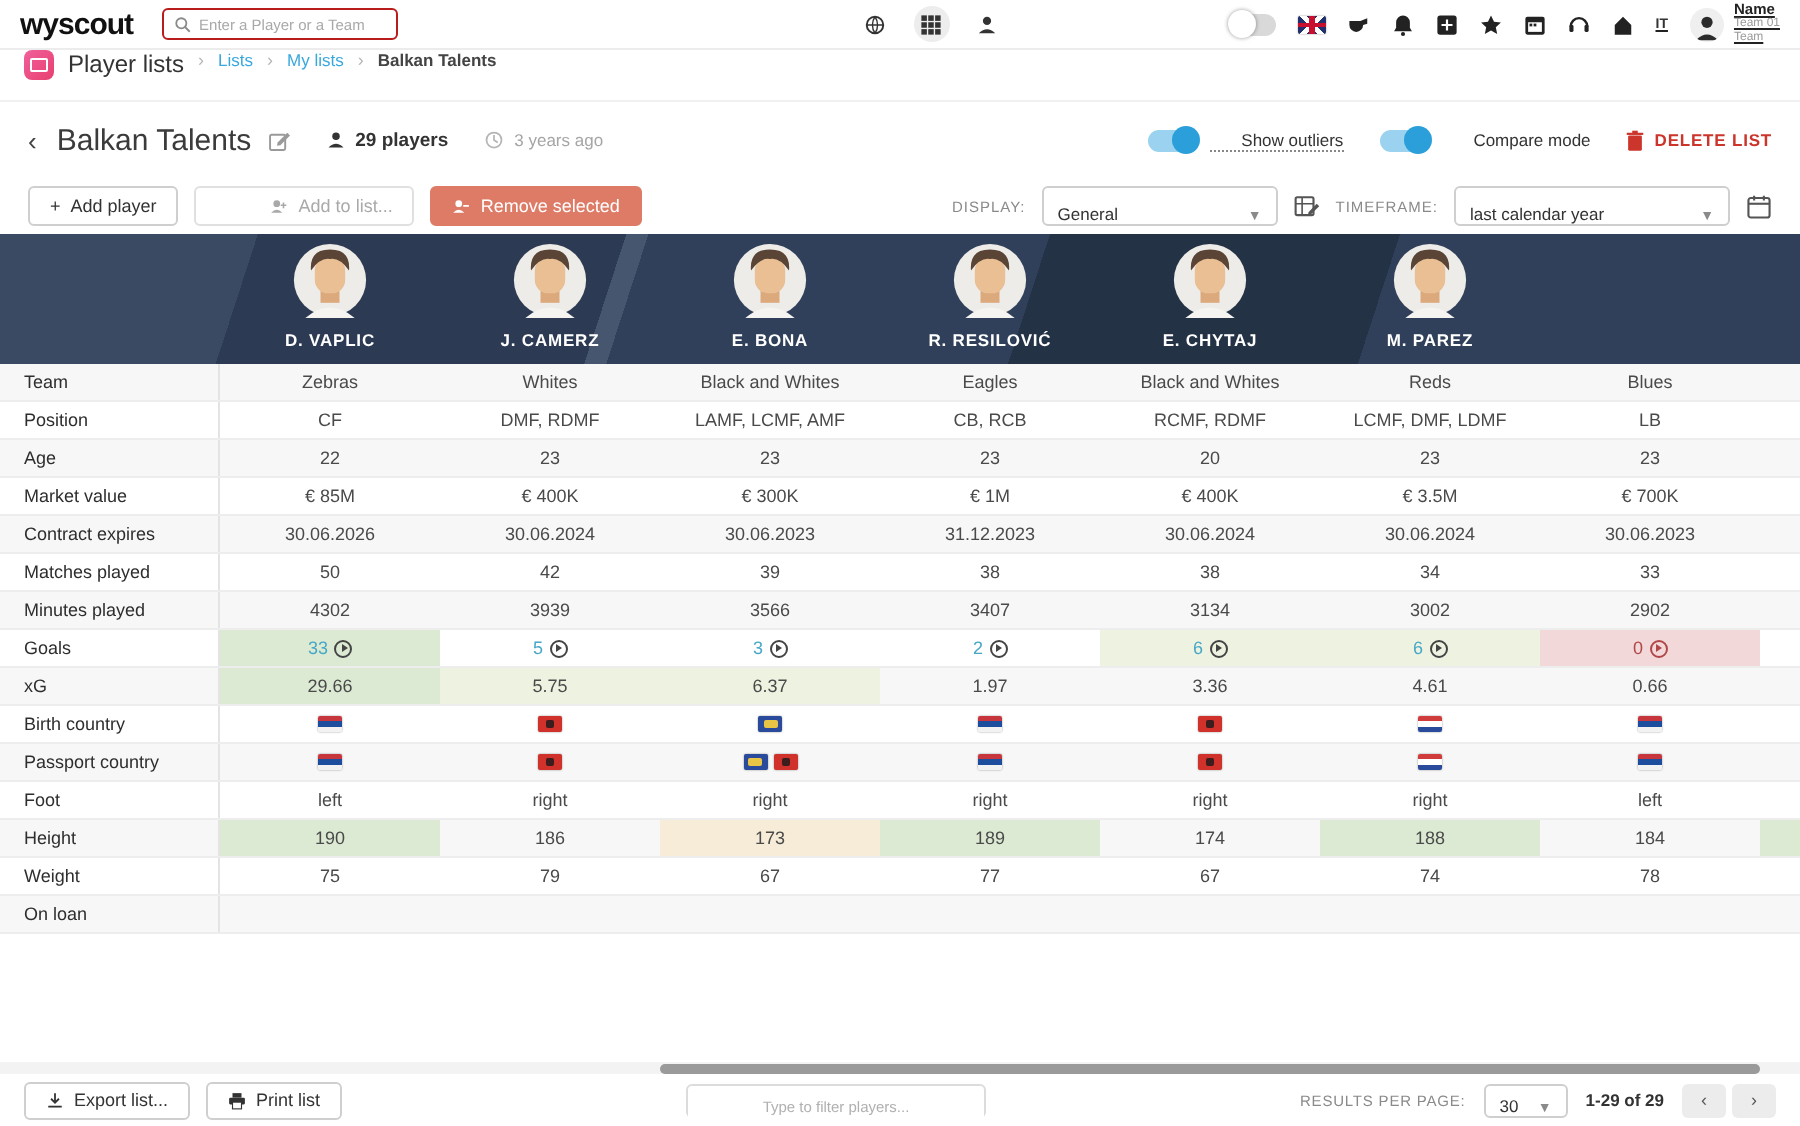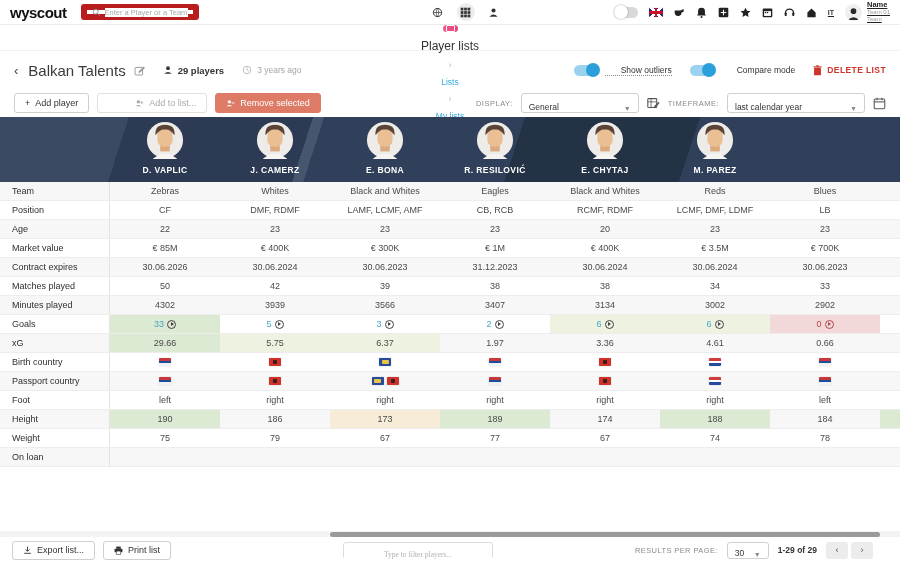--- a/index.html
+++ b/index.html
@@ -2,21 +2,21 @@
 <html><head>
 <meta charset="utf-8">
 <style>
   * { box-sizing: border-box; margin: 0; padding: 0; }
   html,body { width:900px; height:563px; overflow:hidden; font-family:"Liberation Sans", sans-serif; background:#fff; }
   .page { position:relative; width:900px; height:549px; background:#fff; }
 
   
   .topbar { height:25px; display:flex; align-items:center; padding:0 10px; border-bottom:1px solid #ececec; background:#fff; }
   .logo { font-size:15px; font-weight:800; letter-spacing:-0.5px; color:#111; margin-right:14px; }
-  .searchbox { display:flex; align-items:center; gap:4px; width:118px; height:16px; border:6px solid #b91c1c; border-radius:3px; padding:0 5px; color:#999; }
+  .searchbox { display:flex; align-items:center; gap:4px; width:118px; height:16px; border:1px solid #b91c1c; border-radius:3px; padding:0 5px; color:#999; }
   .searchbox input { border:none; outline:none; width:100%; font-size:7.5px; color:#555; font-family:inherit; }
   .searchbox input::placeholder { color:#a8a8a8; }
   .tb-icons { display:flex; align-items:center; gap:10px; margin-left:230px; color:#333; }
   .iconbtn { display:flex; align-items:center; justify-content:center; width:18px; height:18px; border-radius:50%; color:#333; }
   .iconbtn.hl { background:#ededed; }
   .tb-right { margin-left:auto; display:flex; align-items:center; gap:11px; color:#222;text-decoration:underline; }
   .toggle-off { width:24px; height:11px; border-radius:6px; background:#d9d9d9; position:relative; }
   .toggle-off::after { content:""; position:absolute; left:0; top:-1.5px; width:14px; height:14px; border-radius:50%; background:#fff; box-shadow:0 0 2px rgba(0,0,0,.4); }
   .ukflag { width:14px; height:9px; border-radius:1px; position:relative; overflow:hidden;
     background:linear-gradient(#22316b,#22316b); box-shadow:0 0 1px rgba(0,0,0,.4); }
@@ -24,21 +24,21 @@
     background:linear-gradient(45deg,transparent 42%,#fff 42% 58%,transparent 58%),linear-gradient(-45deg,transparent 42%,#fff 42% 58%,transparent 58%); }
   .ukflag::after { content:""; position:absolute; inset:0;
     background:linear-gradient(0deg,transparent 37%,#c8102e 37% 63%,transparent 63%),linear-gradient(90deg,transparent 40%,#c8102e 40% 60%,transparent 60%); }
   .lang { font-size:7px; font-weight:700; color:#333; }
   .userbox { display:flex; align-items:center; gap:5px; }
   .uavatar { width:17px; height:17px; border-radius:50%; background:#efefef; display:flex; align-items:flex-end; justify-content:center; overflow:hidden; }
   .uname { font-size:7.5px; font-weight:700; color:#222; line-height:8px; }
   .usub { font-size:6px; color:#9a9a9a; line-height:7px; }
 
   
-  .crumbbar { height:26px; display:flex; align-items:center; gap:7px; padding:0 12px; border-bottom:1px solid #f0f0f0;flex-direction:column; }
+  .crumbbar { height:26px; display:flex; align-items:flex-start; gap:7px; padding:0 12px; border-bottom:1px solid #f0f0f0; }
   .appicon { width:15px; height:15px; border-radius:4px; background:linear-gradient(135deg,#f0609c,#e83f6f); display:flex; align-items:center; justify-content:center; }
   .appicon::after { content:""; width:7px; height:5px; border:1.3px solid #fff; border-radius:1px; }
   .crumb-title { font-size:12px; font-weight:500; color:#333; }
   .crumb-sep { color:#b5b5b5; font-size:9px; }
   .crumb-link { font-size:8.5px; color:#38a8dc; cursor:pointer; }
   .crumb-cur { font-size:8.5px; font-weight:700; color:#444; }
 
   
   .listhead { height:38px; display:flex; align-items:center; padding:0 14px; }
   .backbtn { color:#444; font-size:13px; margin-right:10px; cursor:pointer; }
@@ -91,23 +91,23 @@
   .gplay.r { border-color:#b0484a; } .gplay.r::after { border-left-color:#b0484a; }
   .flag { display:inline-block; width:12px; height:8px; border-radius:1px; box-shadow:0 0 1px rgba(0,0,0,.45); position:relative; }
   .f-rs { background:linear-gradient(#c6363c 34%,#1d4e9e 34% 67%,#f2f2f2 67%); }
   .f-al { background:#d0322b; } .f-al::after { content:""; position:absolute; left:4px; top:2px; width:4px; height:4px; background:#3c1d1d; border-radius:1px; }
   .f-xk { background:#2a4b9b; } .f-xk::after { content:""; position:absolute; left:2.5px; top:2px; width:7px; height:3.5px; background:#e8c545; border-radius:1px; }
   .f-hr { background:linear-gradient(#d03b3b 34%,#fff 34% 67%,#2a4b9b 67%); }
 
   
   .hscroll { position:absolute; left:0; right:0; top:531px; height:6px; background:#f3f3f3; }
   .hthumb { position:absolute; left:330px; width:550px; height:5px; top:0.5px; background:#9a9a9a; border-radius:3px; cursor:grab; }
-  .footer { position:absolute; left:0; right:15px; top:537px; height:26px; display:flex; align-items:center; padding:0 12px; background:#fff; }
+  .footer { position:absolute; left:0; right:0; top:537px; height:26px; display:flex; align-items:center; padding:0 12px; background:#fff; }
   .footer .btn { height:19px; }
-  .filterbox { position:absolute; left:343px; width:150px; height:17px; border:1px solid #dcdcdc; border-radius:3px;font-family:Liberation Serif, serif; }
+  .filterbox { position:absolute; left:343px; width:150px; height:17px; border:1px solid #dcdcdc; border-radius:3px; }
   .filterbox input { width:100%; height:100%; border:none; outline:none; text-align:center; font-size:7.5px; color:#666; font-family:inherit; }
   .filterbox input::placeholder { color:#b0b0b0; }
   .foot-right { margin-left:auto; display:flex; align-items:center; gap:9px; }
   .rpp-label { font-size:7.5px; color:#8a8a8a; letter-spacing:.4px; }
   .select.small { width:42px; height:17px; font-size:8.5px; }
   .range { font-size:8.5px; font-weight:700; color:#333; }
   .pager { display:flex; gap:3px; }
   .pgbtn { width:22px; height:17px; background:#ececec; border-radius:3px; display:flex; align-items:center; justify-content:center; color:#555; font-size:9px; cursor:pointer; }
   svg { display:block; }
 </style>

